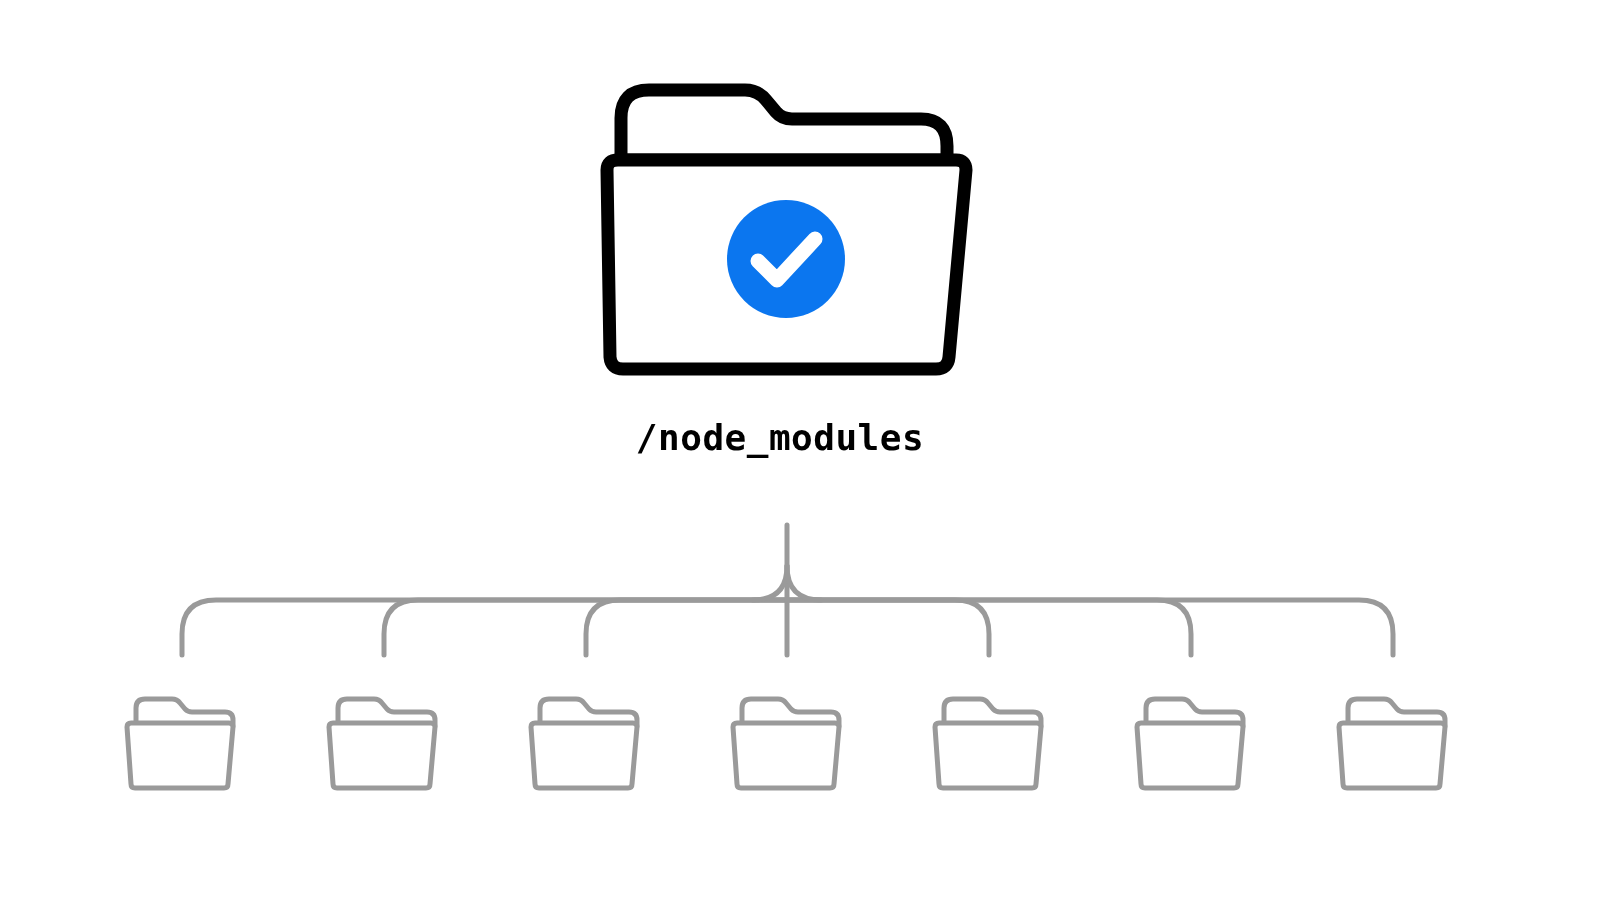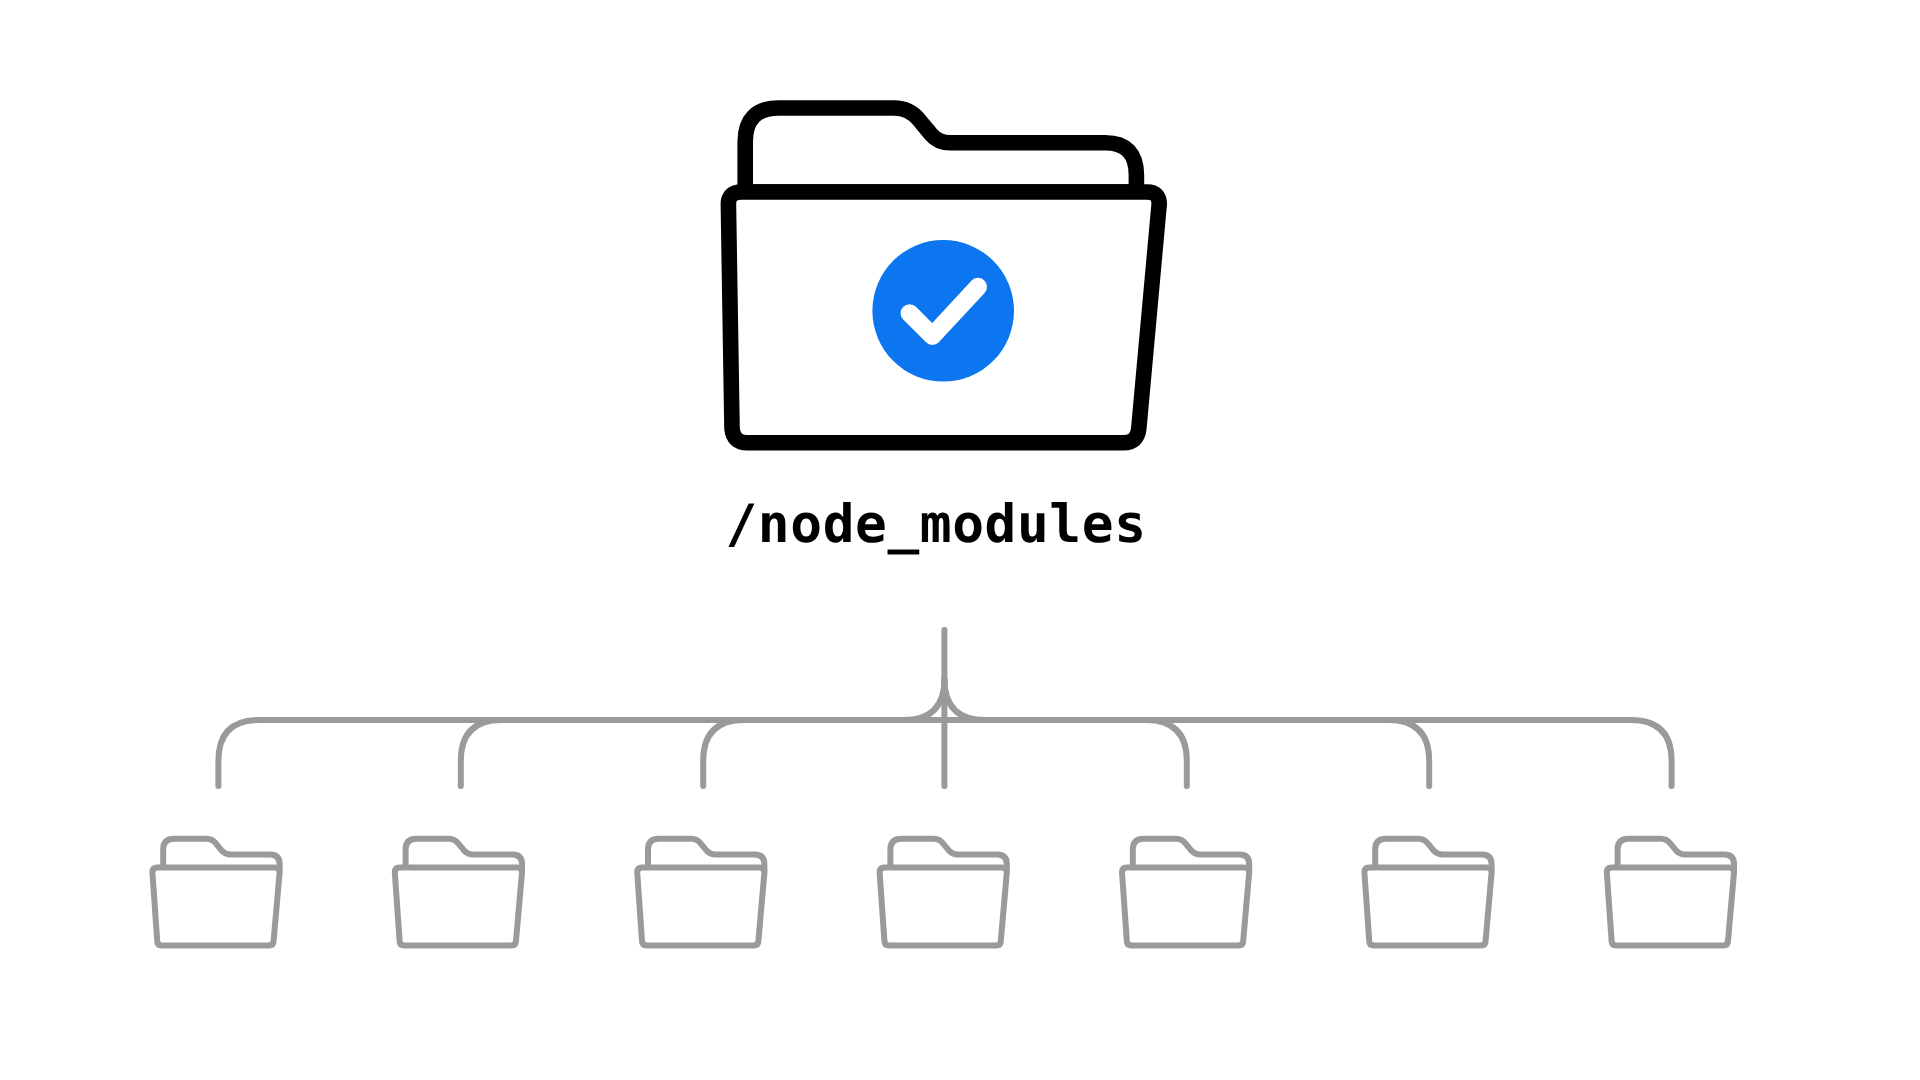--- a/index.html
+++ b/index.html
@@ -26,21 +26,21 @@
     display: block;
   }
   .root-label {
     position: absolute;
     left: 0;
     top: 408px;
     width: 1560px;
     text-align: center;
     font-family: "DejaVu Sans Mono", "Liberation Mono", monospace;
     font-weight: 700;
-    font-size: 44px;
+    font-size: 36px;
     letter-spacing: 0.5px;
     color: #000000;
     line-height: 60px;
     white-space: pre;
     user-select: none;
   }
 </style>
 </head>
 <body>
 

